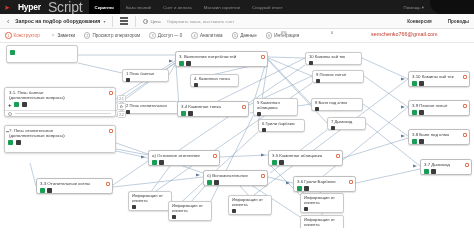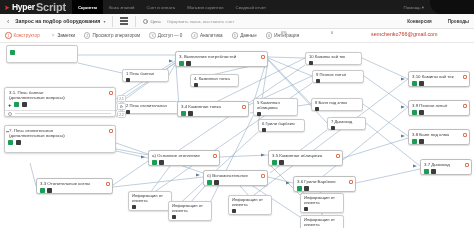--- a/index.html
+++ b/index.html
@@ -11,29 +11,29 @@
   }
   #app { position: relative; width: 474px; height: 228px; }
 
   
   .topbar {
     position: absolute; left: 0; top: 0; width: 474px; height: 14px;
     background: #1b1b1b;
     display: flex; align-items: center;
   }
   .logo {
-    display: flex; align-items: center; gap: 1px;
+    display: flex; align-items: center; gap: 7px;
     padding-left: 4px; padding-right: 6px;
     height: 14px;
   }
   .logo-arrow {
     color: #d93a2b; font-size: 7px; line-height: 7px; margin-right: 1px;
   }
   .logo-hyper { color: #ffffff; font-size: 8.5px; font-weight: bold; letter-spacing: -0.2px; }
-  .logo-script { color: #b9b9b9; font-size: 11px; font-weight: bold; letter-spacing: -0.2px; }
+  .logo-script { color: #b9b9b9; font-size: 14px; font-weight: normal; letter-spacing: -0.2px; }
   .topnav { display: flex; align-items: center; height: 14px; }
   .topnav-item {
     color: #8a8a8a; font-size: 4.4px; padding: 0 6px; height: 14px;
     display: flex; align-items: center; white-space: nowrap;
   }
   .topnav-item.active { color: #ffffff; background: #000000; font-weight: bold; }
   .topbar-right {
     position: absolute; right: 0; top: 0; height: 14px;
     display: flex; align-items: center;
   }

